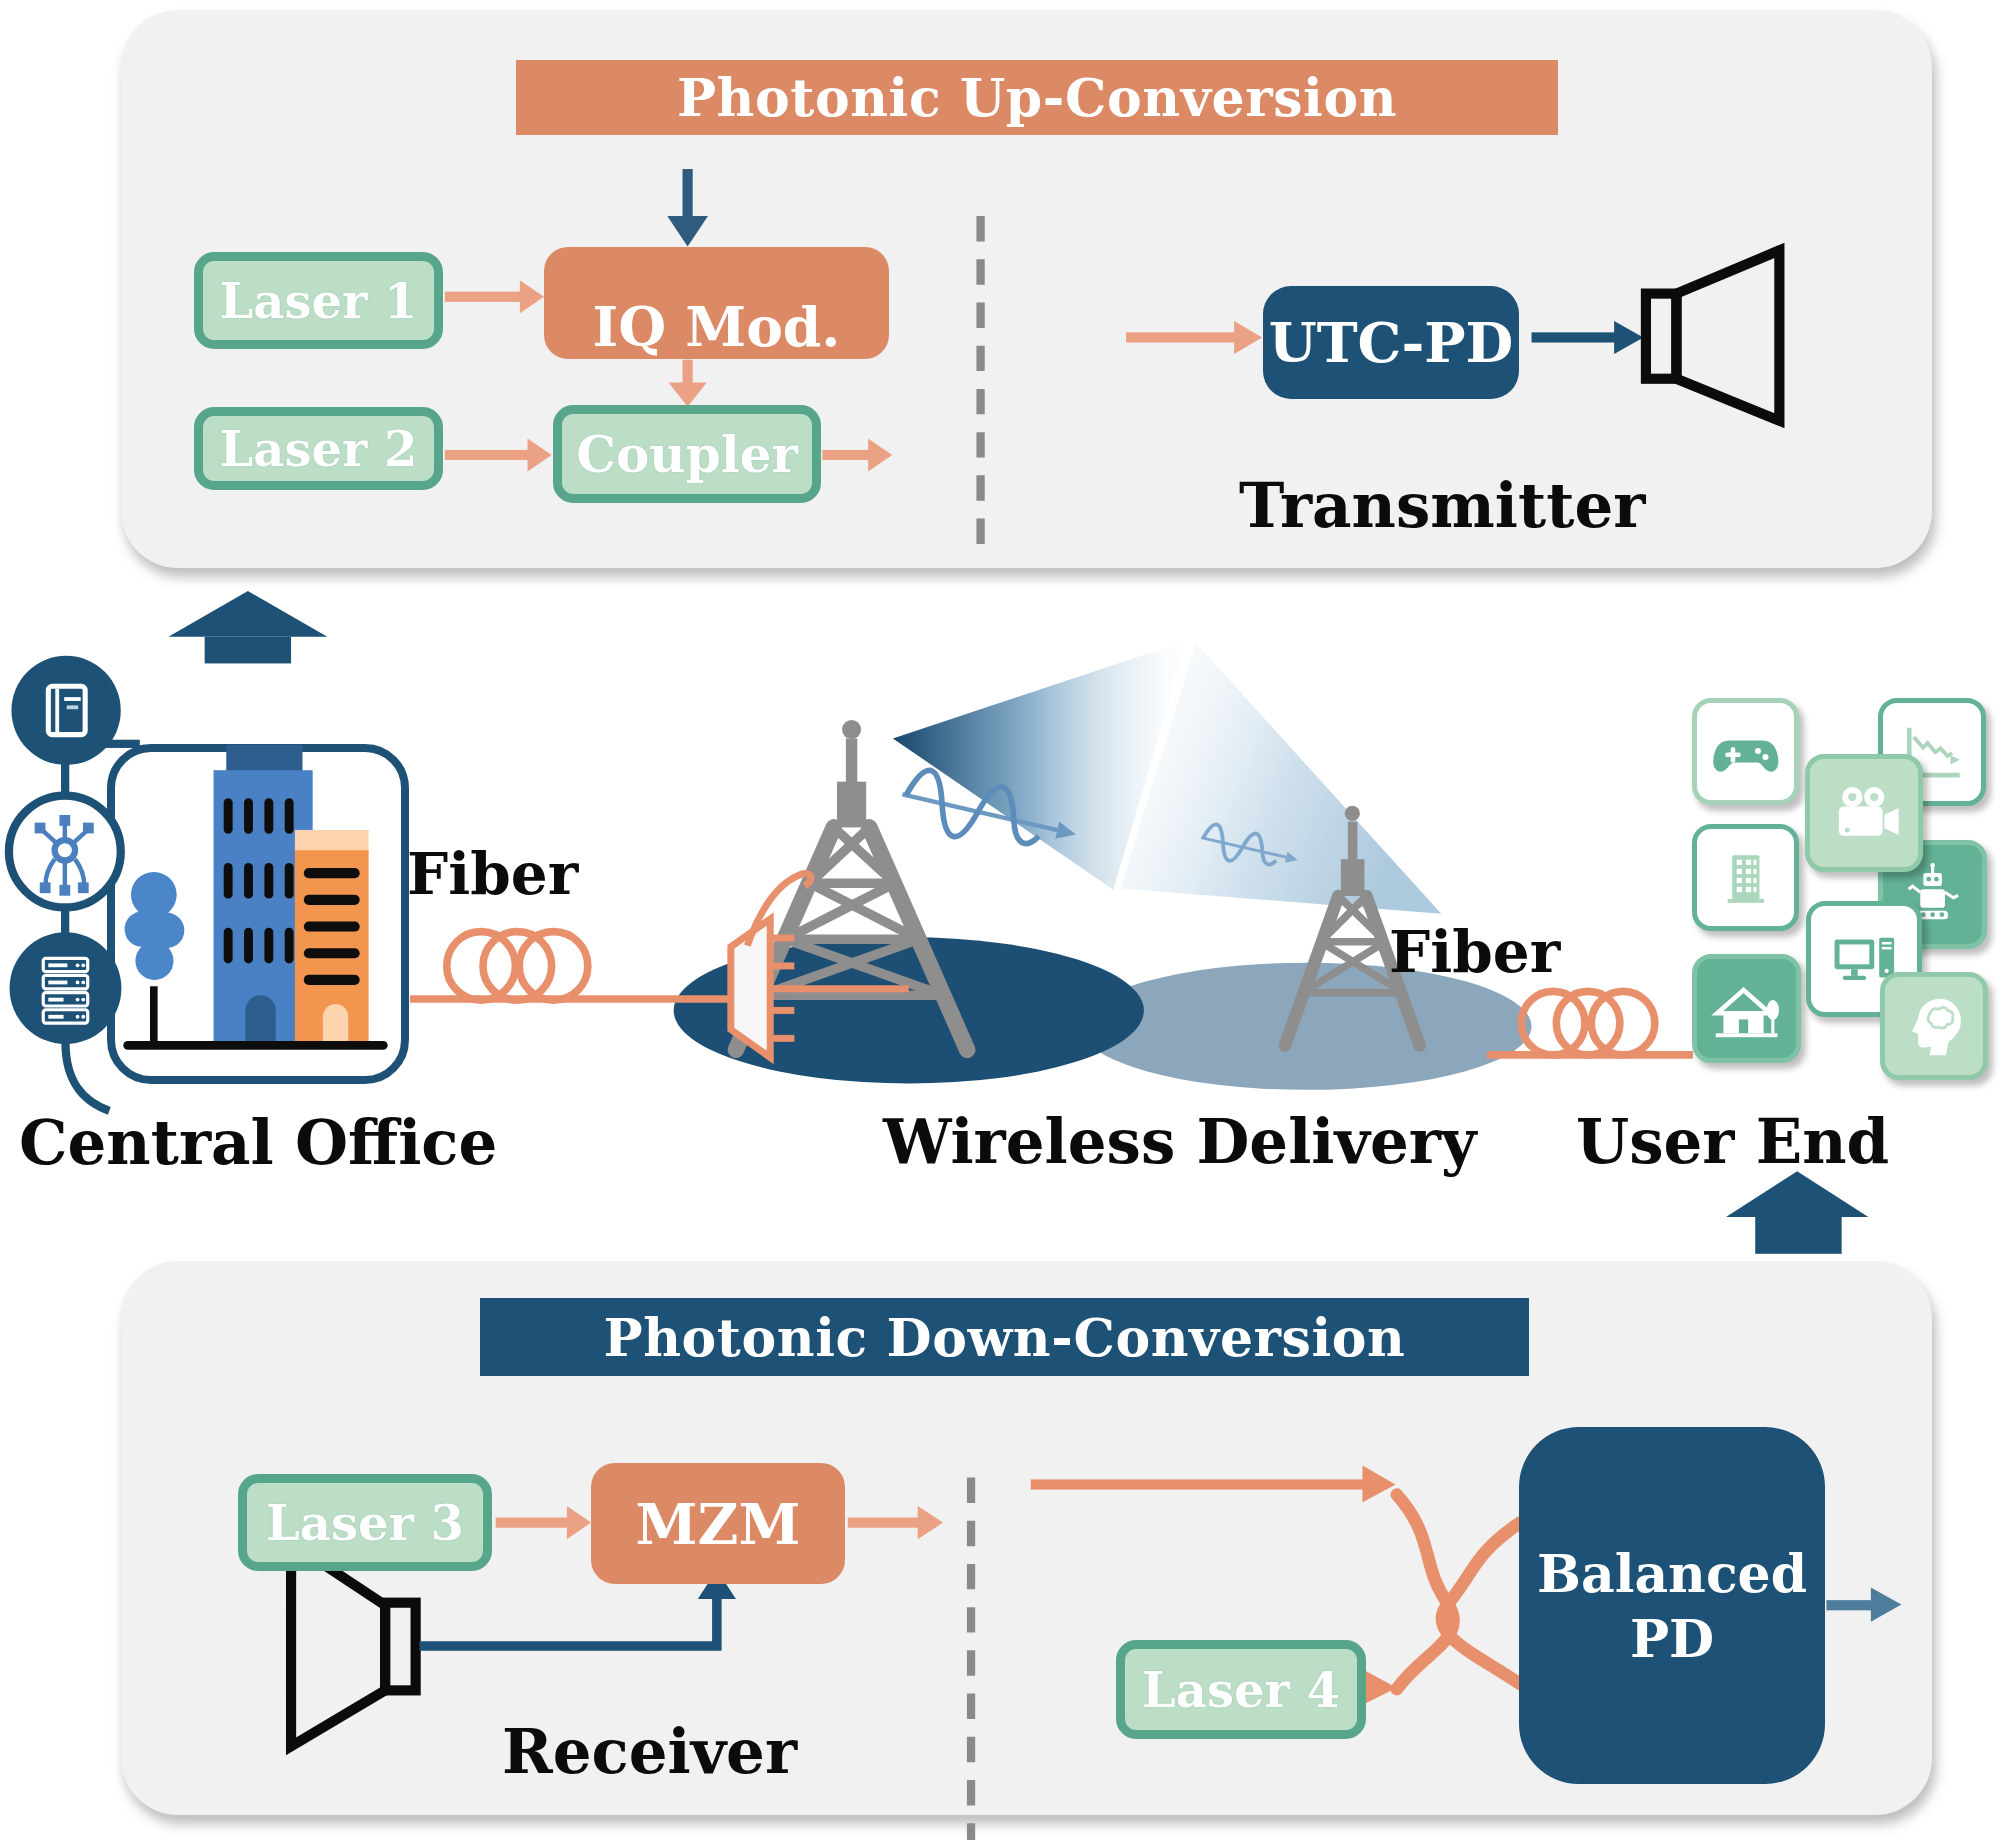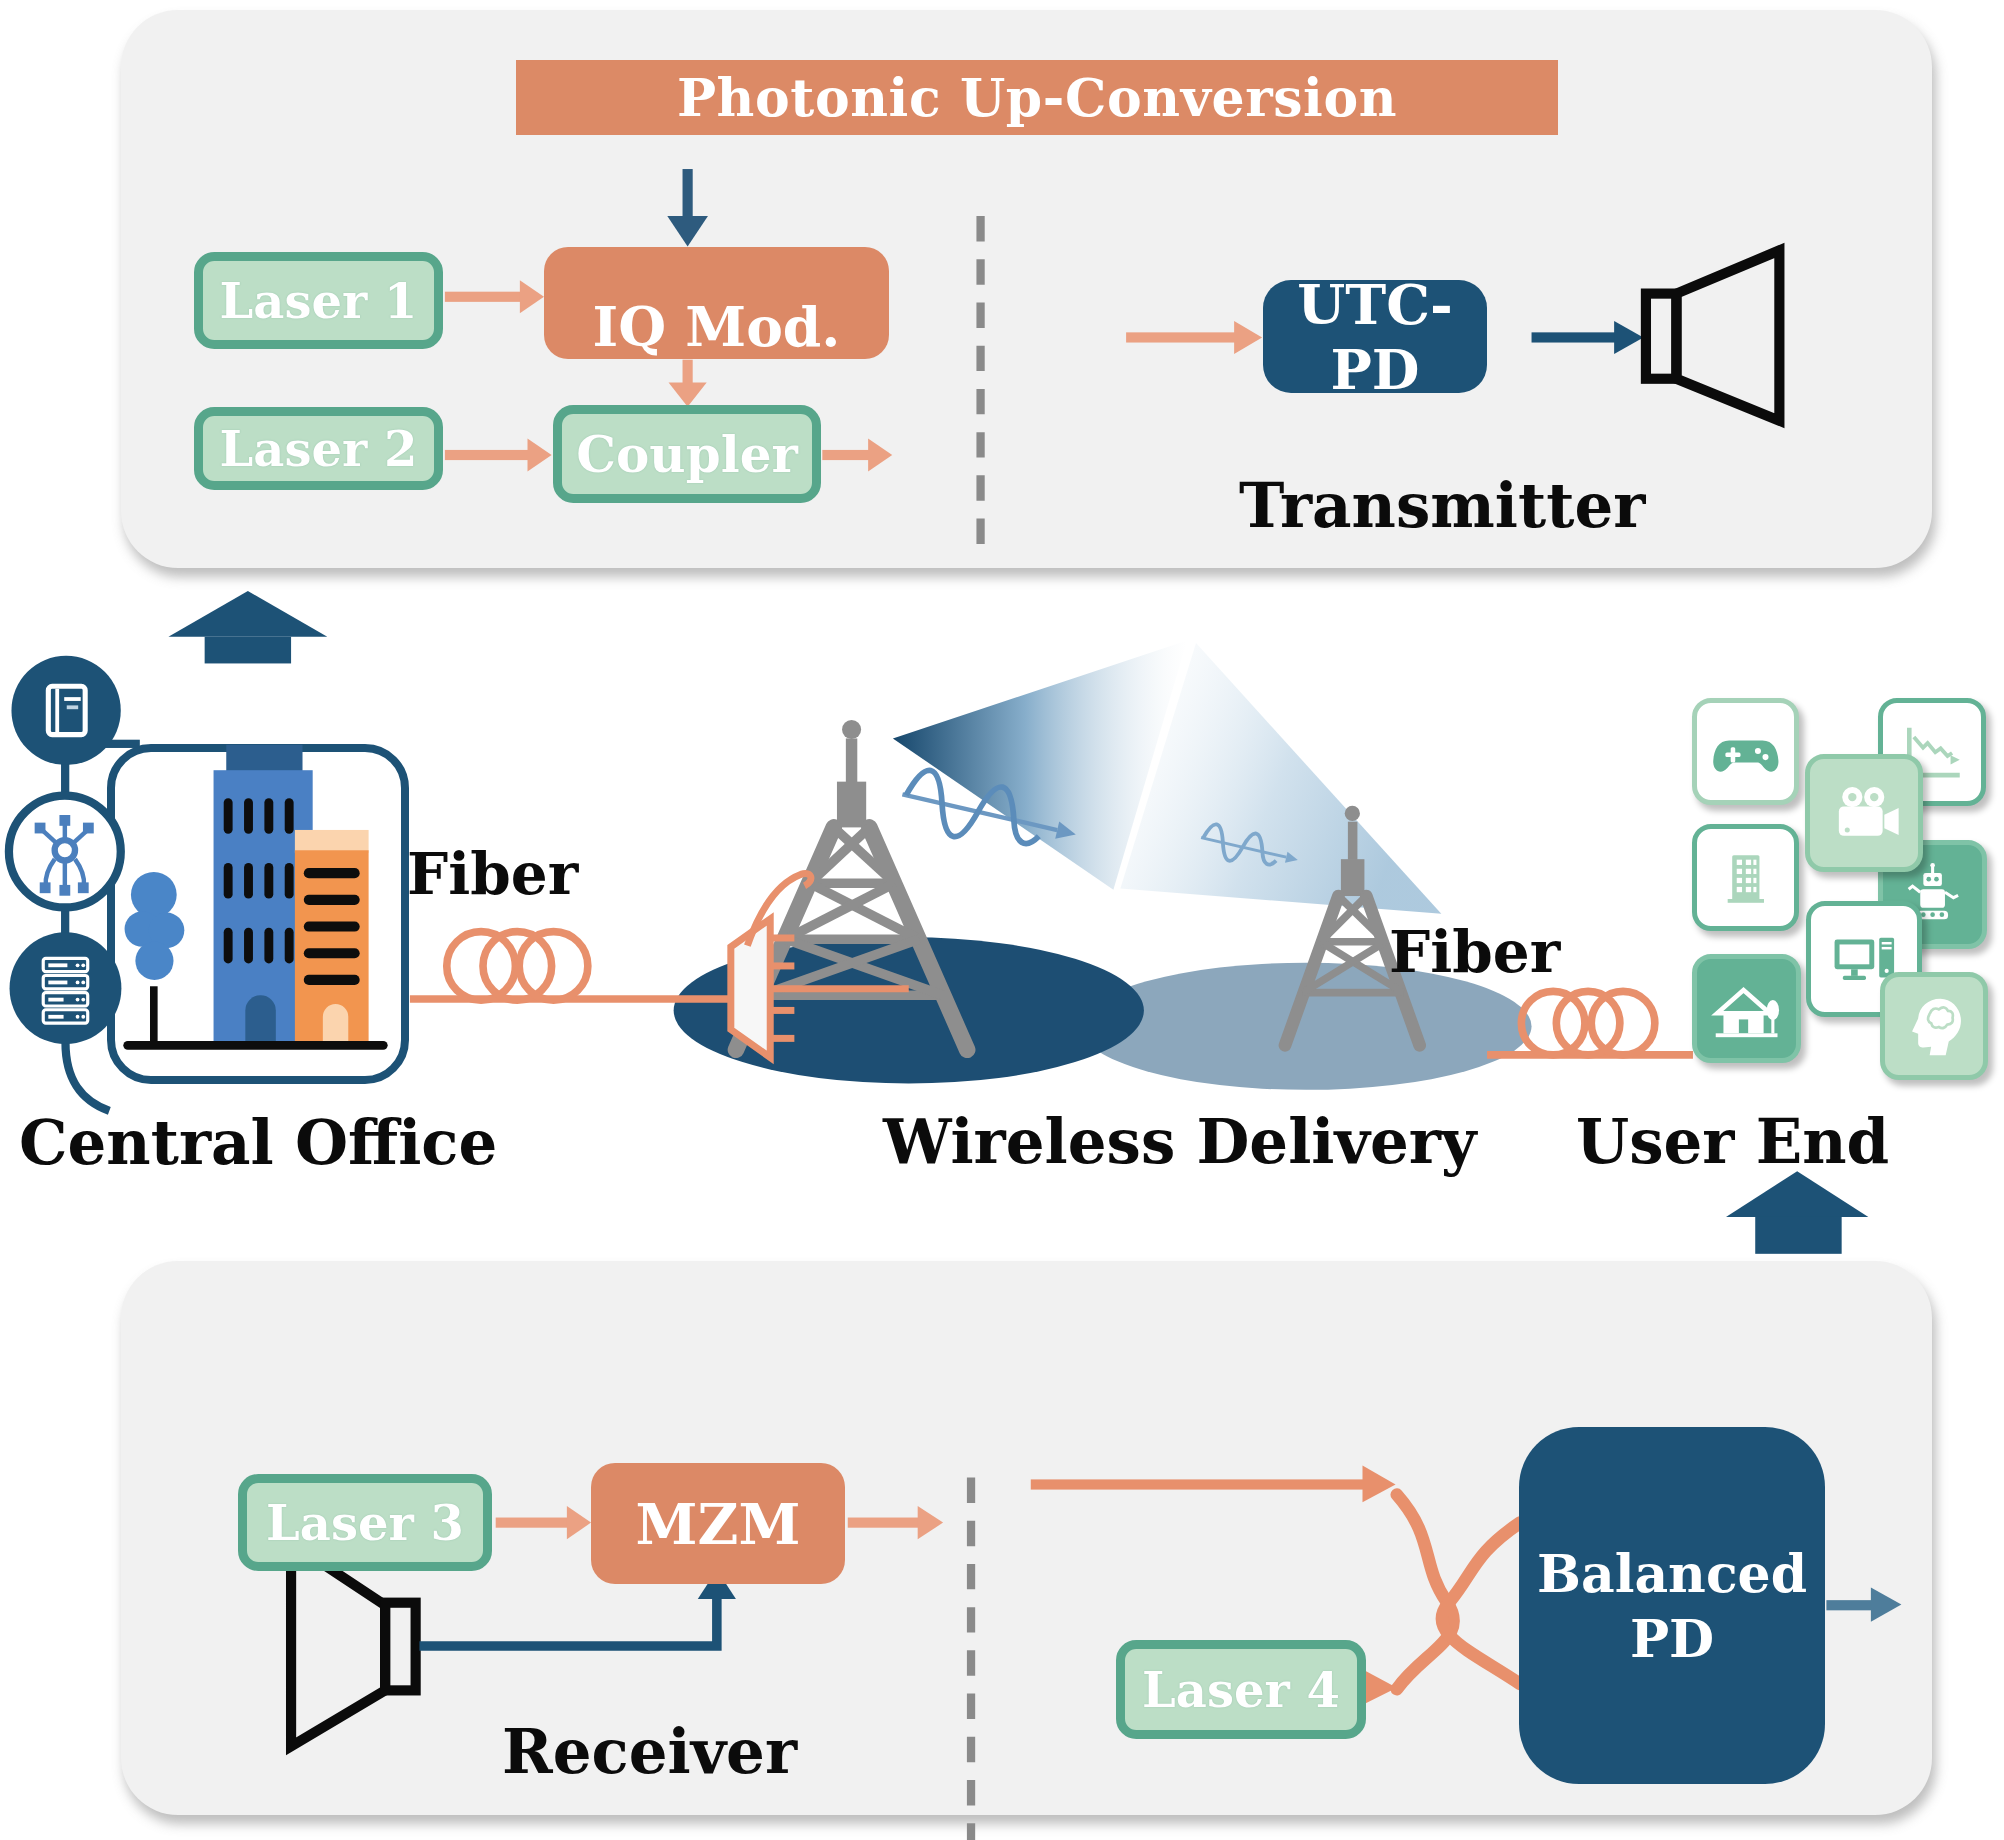--- a/index.html
+++ b/index.html
@@ -325,21 +325,21 @@
     </div>
 
   <div class="box green" style="left:194px;top:407px;width:249px;height:83px;font-size:48px;">
       <span>Laser 2</span>
     </div>
 
   <div class="box green" style="left:553px;top:405px;width:268px;height:98px;font-size:50px;">
       <span>Coupler</span>
     </div>
 
-  <div class="box navy" style="left:1263px;top:280px;width:224px;height:113px;font-size:55px;justify-content:flex-end;">
+  <div class="box navy" style="left:1263px;top:286px;width:256px;height:113px;font-size:55px;">
       <span>UTC-PD</span>
     </div>
 
   <div class="lbl" style="left:1239px;top:470px;width:508px;font-size:61px;"><span>Transmitter</span></div>
 
   <div class="lbl" style="left:19px;top:1107px;width:496px;font-size:61px;"><span>Central Office</span></div>
 
   <div class="lbl" style="left:407px;top:840px;width:267px;font-size:58px;"><span>Fiber</span></div>
 
   <div class="lbl" style="left:883px;top:1106px;width:572px;font-size:61px;"><span>Wireless Delivery</span></div>
@@ -440,20 +440,23 @@
     </svg>
   </div>
 
   <div class="tile light" style="left:1880px;top:972px;width:108px;height:108px;">
     <svg viewBox="0 0 100 100">
       <path d="M58 14 c-16 0 -28 11 -29 26 l-8 17 8 3 v12 c0 4 3 6 7 6 l10 -1 -2 11 h21 l4 -18 c10 -6 16 -16 16 -27 c0 -16 -12 -29 -27 -29 z" fill="#fff"></path>
       <path d="M44 34 q4 -10 12 -6 q8 -6 12 2 q8 0 6 9 q2 8 -7 9 q-4 7 -11 3 q-8 3 -10 -5 q-7 -3 -2 -12" fill="none" stroke="#BCDEC6" stroke-width="3.5"></path>
     </svg>
   </div>
 
+  <div class="banner navy" style="left:480px;top:1298px;width:1049px;height:78px;">
+      <span>Photonic Down-Conversion</span>
+    </div>
 
   <div class="box green" style="left:238px;top:1474px;width:254px;height:97px;font-size:48px;">
       <span>Laser 3</span>
     </div>
 
   <div class="box orange" style="left:591px;top:1463px;width:254px;height:121px;font-size:56px;">
       <span>MZM</span>
     </div>
 
   <div class="lbl" style="left:502px;top:1716px;width:508px;font-size:61px;"><span>Receiver</span></div>

